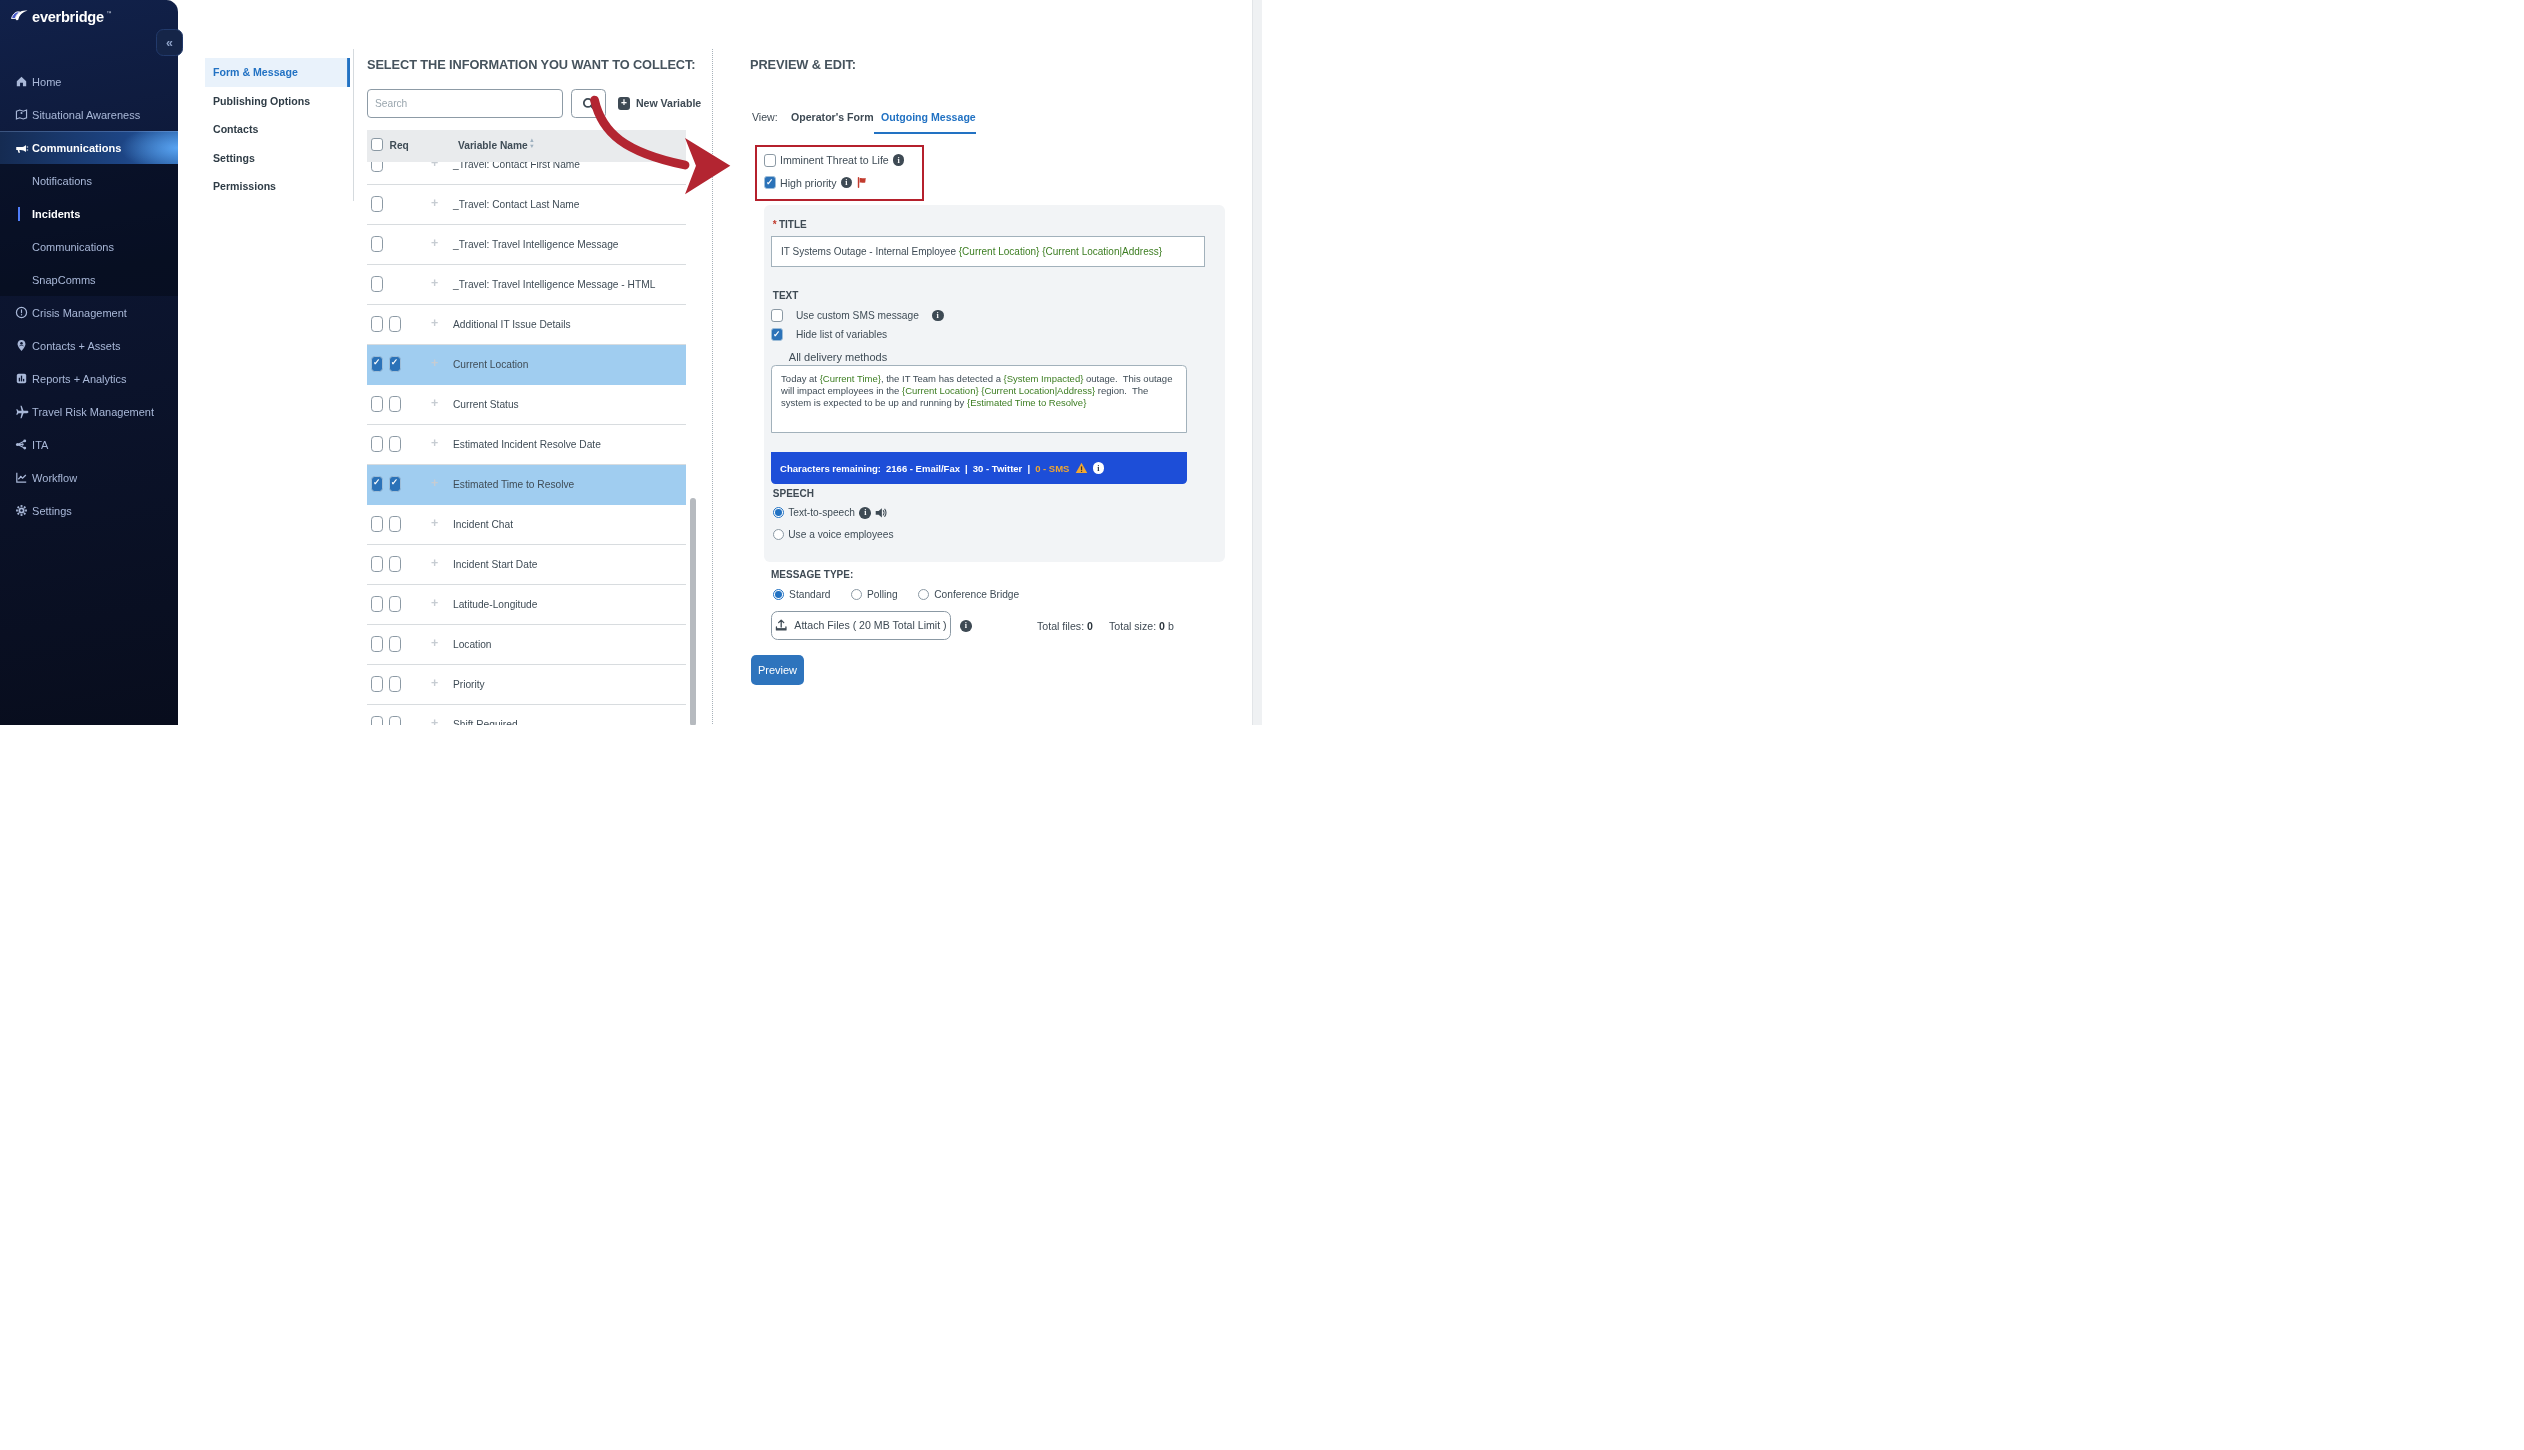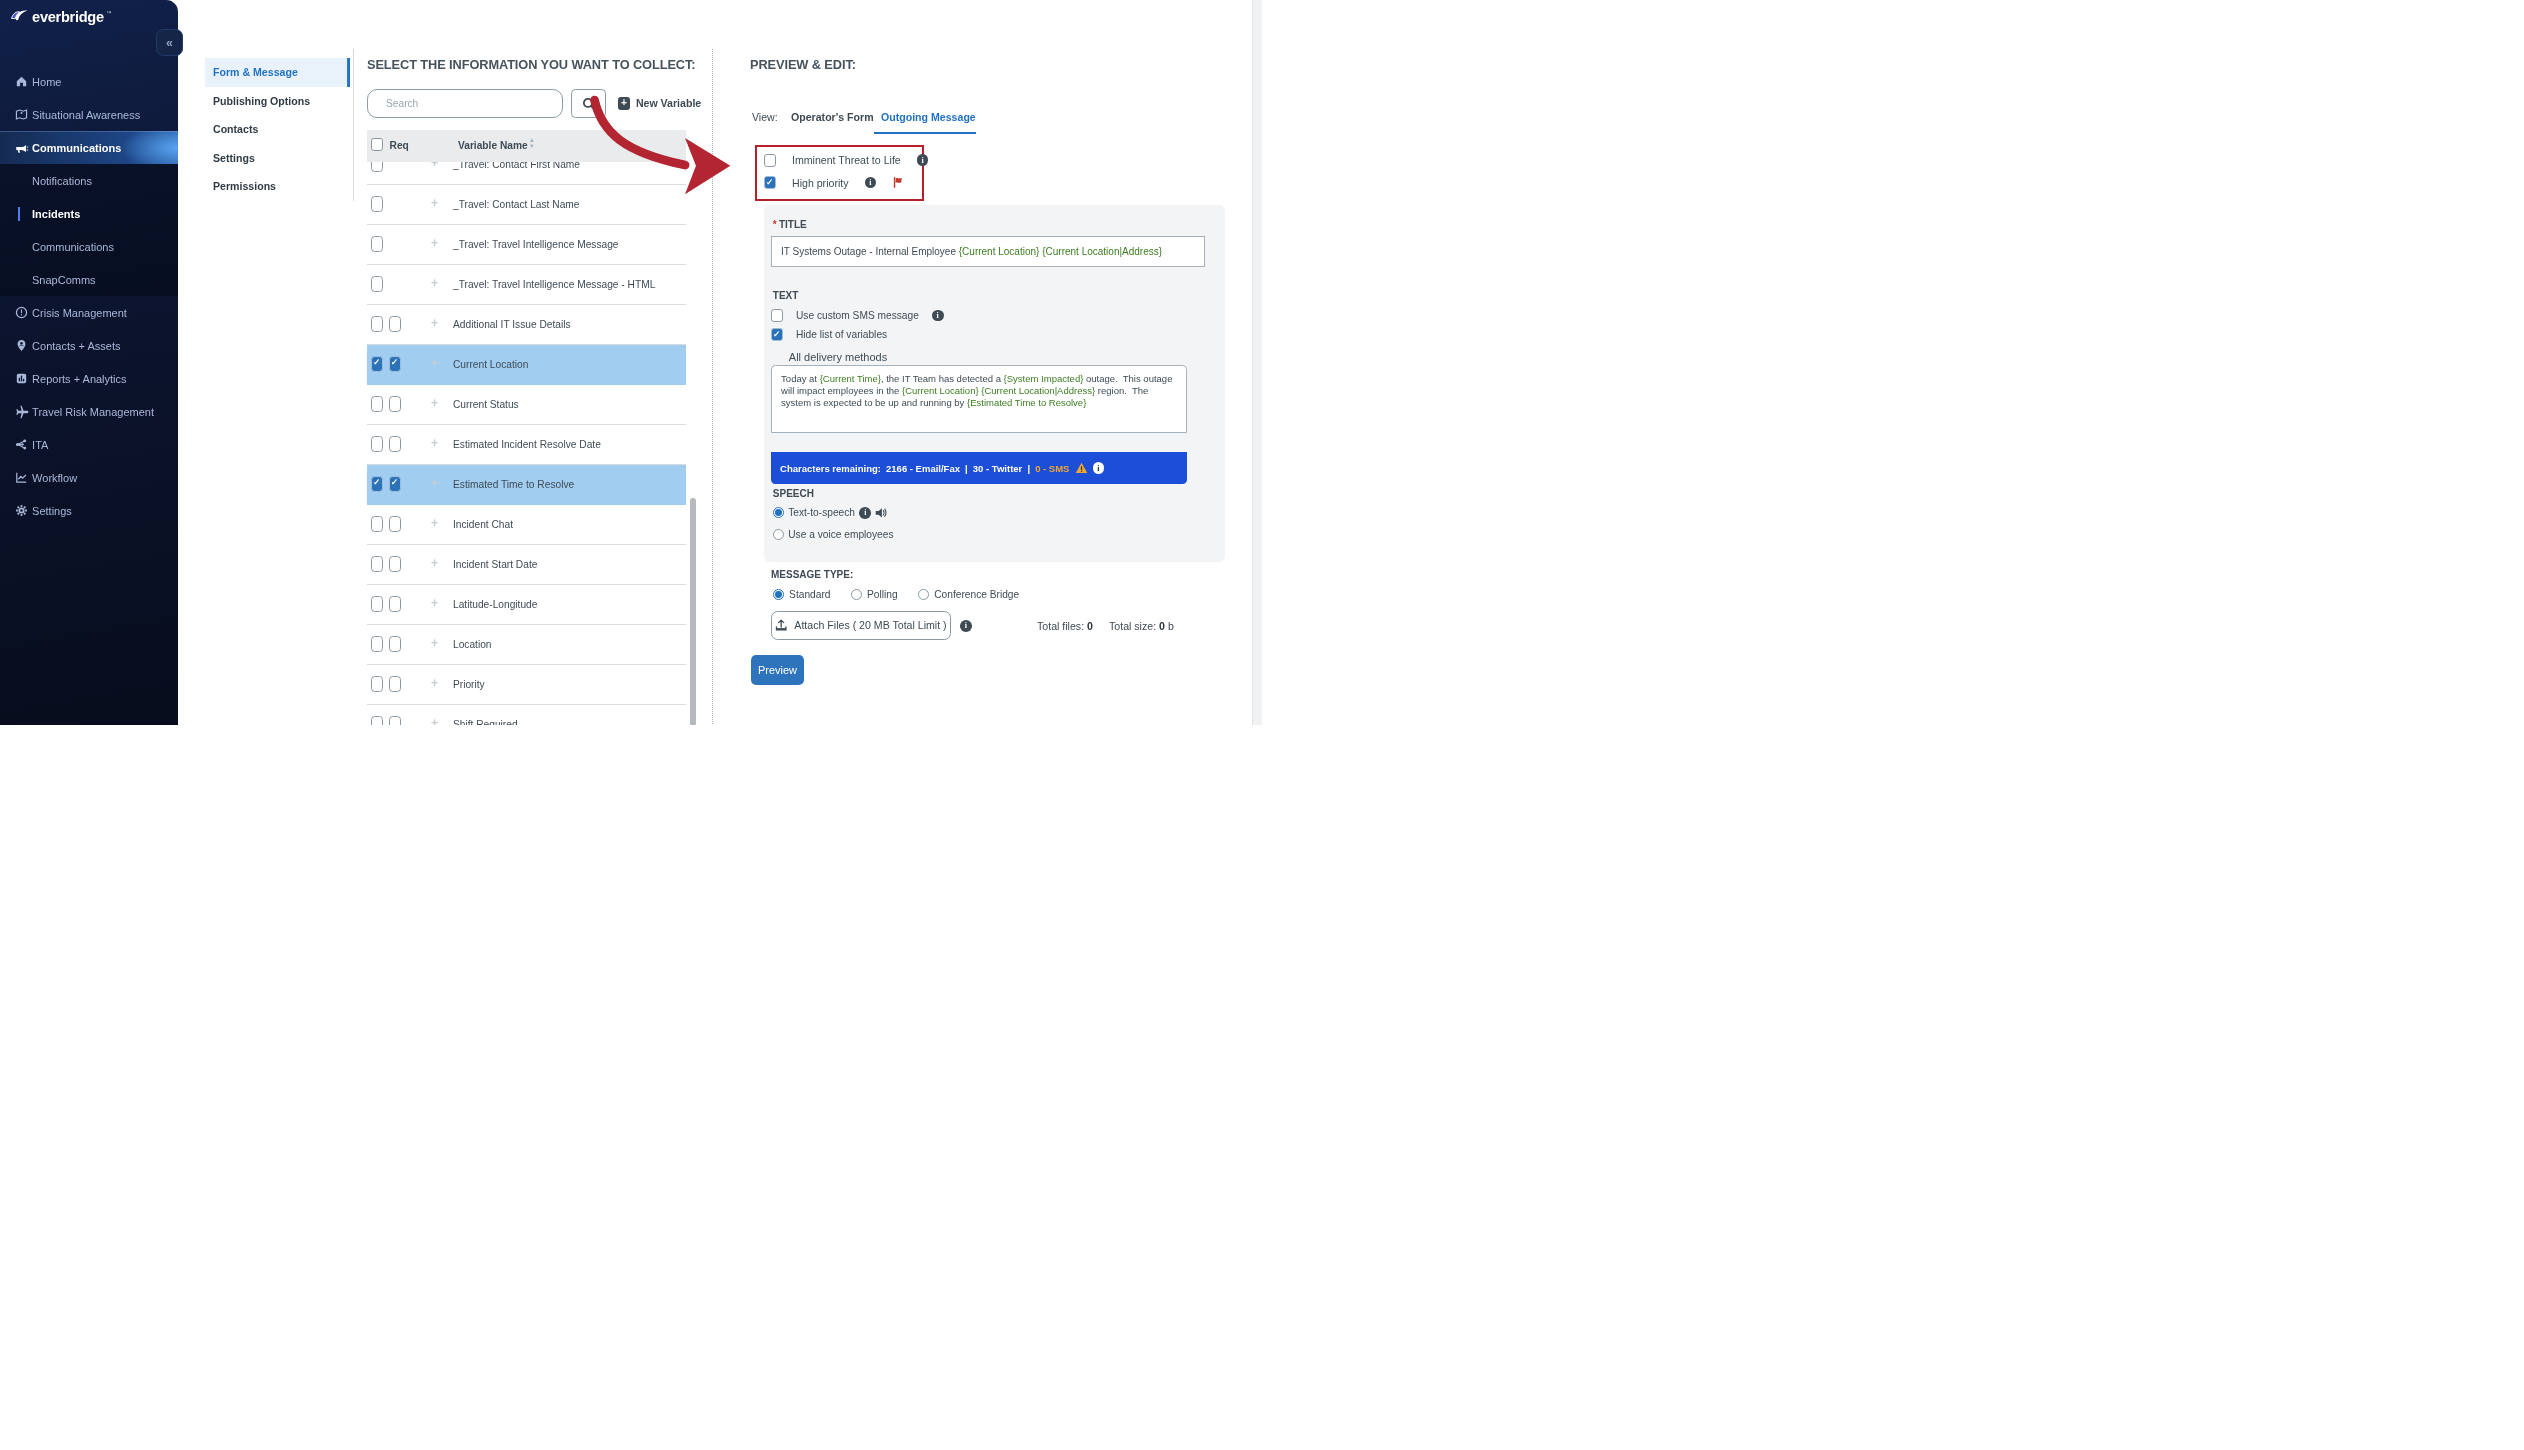--- a/index.html
+++ b/index.html
@@ -42,22 +42,22 @@
   #form-nav { position:absolute; left:205px; top:58px; width:145px; }
   .f-item { height:28.5px; display:flex; align-items:center; padding-left:8px;
     font-size:10.6px; font-weight:bold; color:#2f3c46; cursor:pointer; }
   .f-item.active { background:#e9f2fb; color:#2272c3; box-shadow:inset -2.9px 0 0 #2272c3; }
   #form-nav-line { position:absolute; left:353px; top:49px; width:0.7px; height:152px; background:#d5dade; }
 
   .pane-heading { position:absolute; font-size:12.8px; font-weight:bold; color:#46535d; letter-spacing:-0.1px; }
   #collect-heading { left:367px; top:57px; }
 
   #search-row { position:absolute; left:367px; top:89px; display:flex; align-items:center; }
-  #search-input { width:196px; height:29px; border:1.1px solid #8d9ba6; border-radius:10px;
-    padding:0 18px; font-size:10.2px; color:#3f4c56; font-family:inherit; }
+  #search-input { width:196px; height:29px; border:1.1px solid #8d9ba6; border-radius:4px;
+    padding:0 7px; font-size:10.2px; color:#3f4c56; font-family:inherit; }
   #search-input::placeholder { color:#9aa6ae; }
   #search-btn { width:35px; height:29px; margin-left:8px; background:#fff; border:1.1px solid #8d9ba6;
     border-radius:4.4px; display:flex; align-items:center; justify-content:center; cursor:pointer; }
   #newvar-btn { margin-left:11.7px; display:flex; align-items:center; gap:5.8px; background:none; border:none;
     font-family:inherit; font-weight:bold; font-size:10.6px; color:#3e4a54; cursor:pointer; }
   .plus-sq { width:12.4px; height:12.4px; background:#3e4a54; color:#fff; border-radius:2.9px;
     display:flex; align-items:center; justify-content:center; font-size:10.2px; font-weight:bold; line-height:1; }
 
   #var-table { position:absolute; left:367px; top:130px; width:319px; height:595px; overflow:hidden; }
   #var-thead { position:absolute; left:0; right:0; top:0; height:32px; background:#e9ebed; z-index:2; }
@@ -84,21 +84,21 @@
   
   #preview-heading { left:750px; top:57px; }
   #view-row { position:absolute; left:752px; top:111px; font-size:10.6px; color:#3f4a54; }
   #view-label { position:absolute; left:0; top:0; }
   #view-tab-op { position:absolute; left:39px; top:0; font-weight:bold; color:#3e4a54; white-space:nowrap; cursor:pointer; }
   #view-tab-out { position:absolute; left:129px; top:0; font-weight:bold; color:#2272c3; white-space:nowrap; cursor:pointer; }
   #view-underline { position:absolute; left:874px; top:132px; width:102px; height:2.2px; background:#2272c3; }
 
   #flag-box { position:absolute; left:755px; top:145px; width:169px; height:56px; background:#fff;
     border:2.9px solid #b5202c; }
-  .fb-row { position:absolute; left:7.3px; display:flex; align-items:center; gap:16px; }
+  .fb-row { position:absolute; left:7.3px; display:flex; align-items:center; gap:4px; }
   .fb-label { font-size:10.6px; color:#3f4c56; white-space:nowrap; }
 
   .info-i { display:inline-flex; width:11.7px; height:11.7px; border-radius:50%; background:#3e4a54; color:#fff;
     align-items:center; justify-content:center; font-size:8px; font-weight:bold;
     font-family:"Liberation Serif", serif; flex:0 0 auto; }
   .info-i.inv { background:#fff; color:#2b3540; }
 
   #edit-card { position:absolute; left:764px; top:205px; width:461px; height:357px; background:#f2f4f6; border-radius:5.8px; }
   .card-label { position:absolute; font-size:10px; font-weight:bold; color:#3f4a54; letter-spacing:0; }
   .req-star { color:#c0392b; margin-right:2.2px; }

